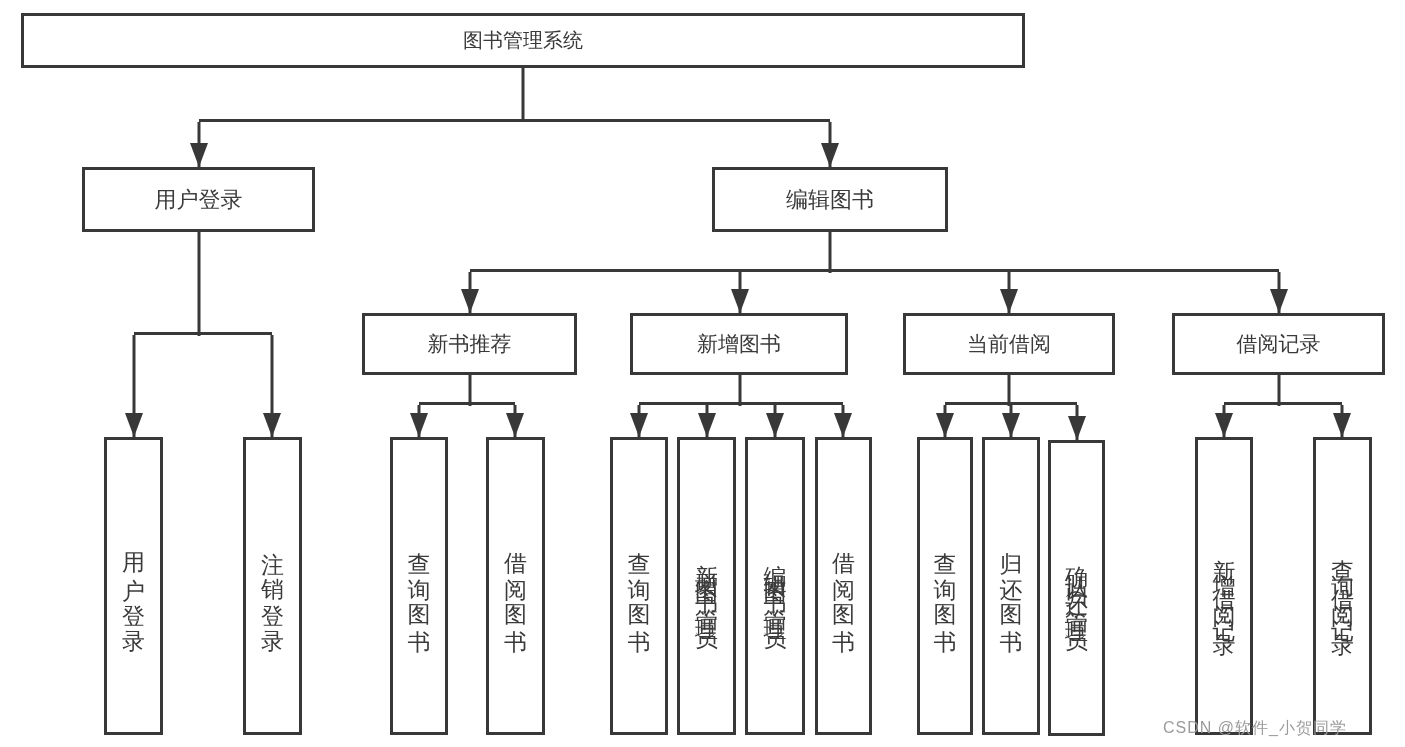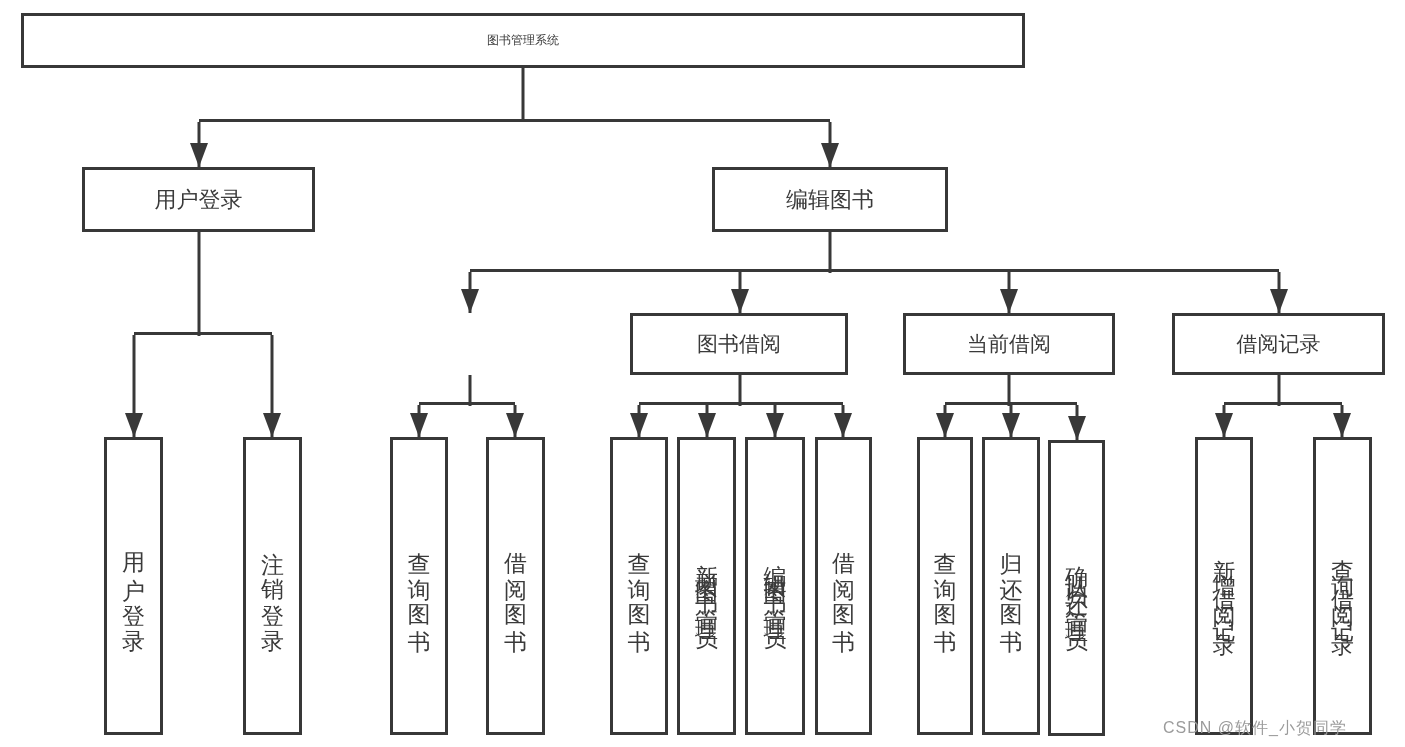--- a/index.html
+++ b/index.html
@@ -15,21 +15,21 @@
     position:absolute;
     box-sizing:border-box;
     background:#ffffff;
     border:3px solid #383838;
     color:#3a3a3a;
     display:flex;
     align-items:center;
     justify-content:center;
     text-align:center;
   }
-  .root-node{font-size:12px;justify-content:center;}
+  .root-node{font-size:20px;justify-content:center;}
   .l2-node{font-size:22px;}
   .l3-node{font-size:21px;}
   .leaf{font-size:23px;}
   .leaf .vtext{
     writing-mode:vertical-rl;
     text-orientation:mixed;
     line-height:1;
     white-space:nowrap;
   }
   .leaf--short .vtext{letter-spacing:26px;}
@@ -89,22 +89,25 @@
     <span>图书管理系统</span>
   </div>
 
   <div class="node l2-node" style="left:82px;top:167px;width:233px;height:65px">
     <span>用户登录</span>
   </div>
   <div class="node l2-node" style="left:712px;top:167px;width:236px;height:65px">
     <span>编辑图书</span>
   </div>
 
+  <div class="node l3-node" style="left:362px;top:313px;width:215px;height:62px">
+    <span>新书推荐</span>
+  </div>
   <div class="node l3-node" style="left:630px;top:313px;width:218px;height:62px">
-    <span>图书借阅</span>
+    <span>新增图书</span>
   </div>
   <div class="node l3-node" style="left:903px;top:313px;width:212px;height:62px">
     <span>当前借阅</span>
   </div>
   <div class="node l3-node" style="left:1172px;top:313px;width:213px;height:62px">
     <span>借阅记录</span>
   </div>
 
   <div class="node leaf leaf--short" style="left:104px;top:437px;width:59px;height:298px">
     <span class="vtext">用户登录</span>

